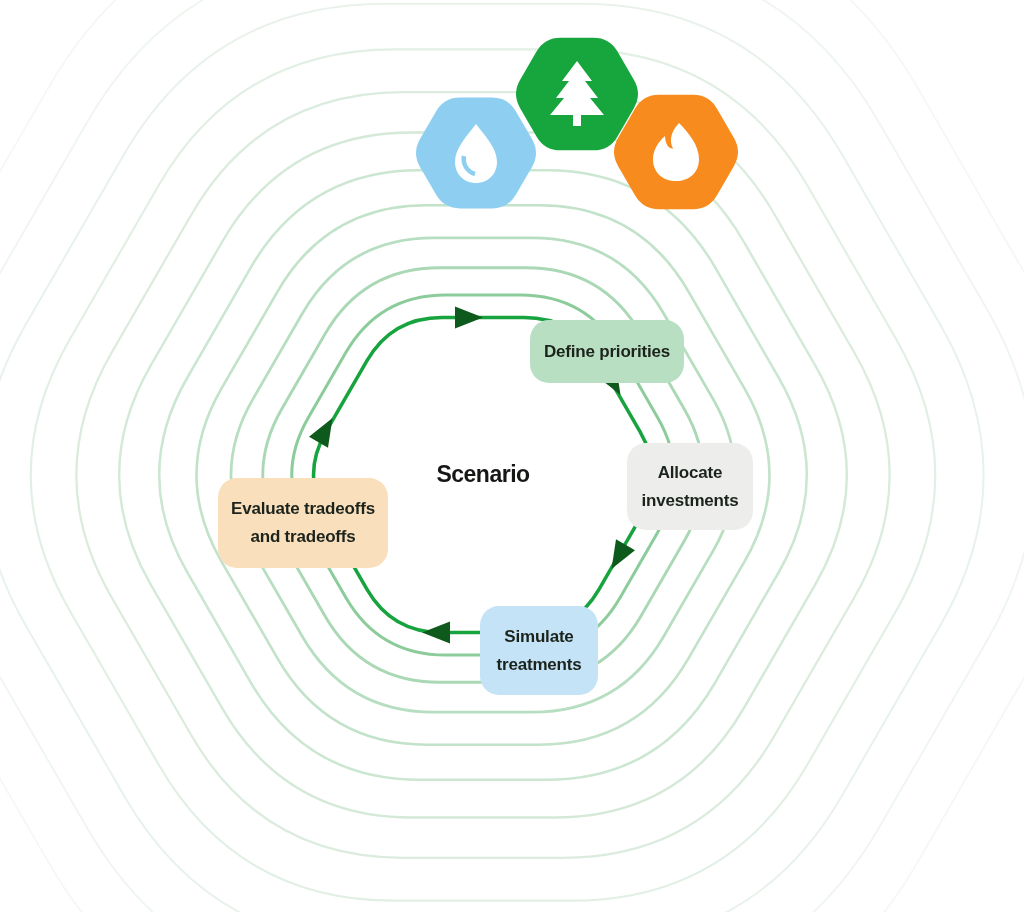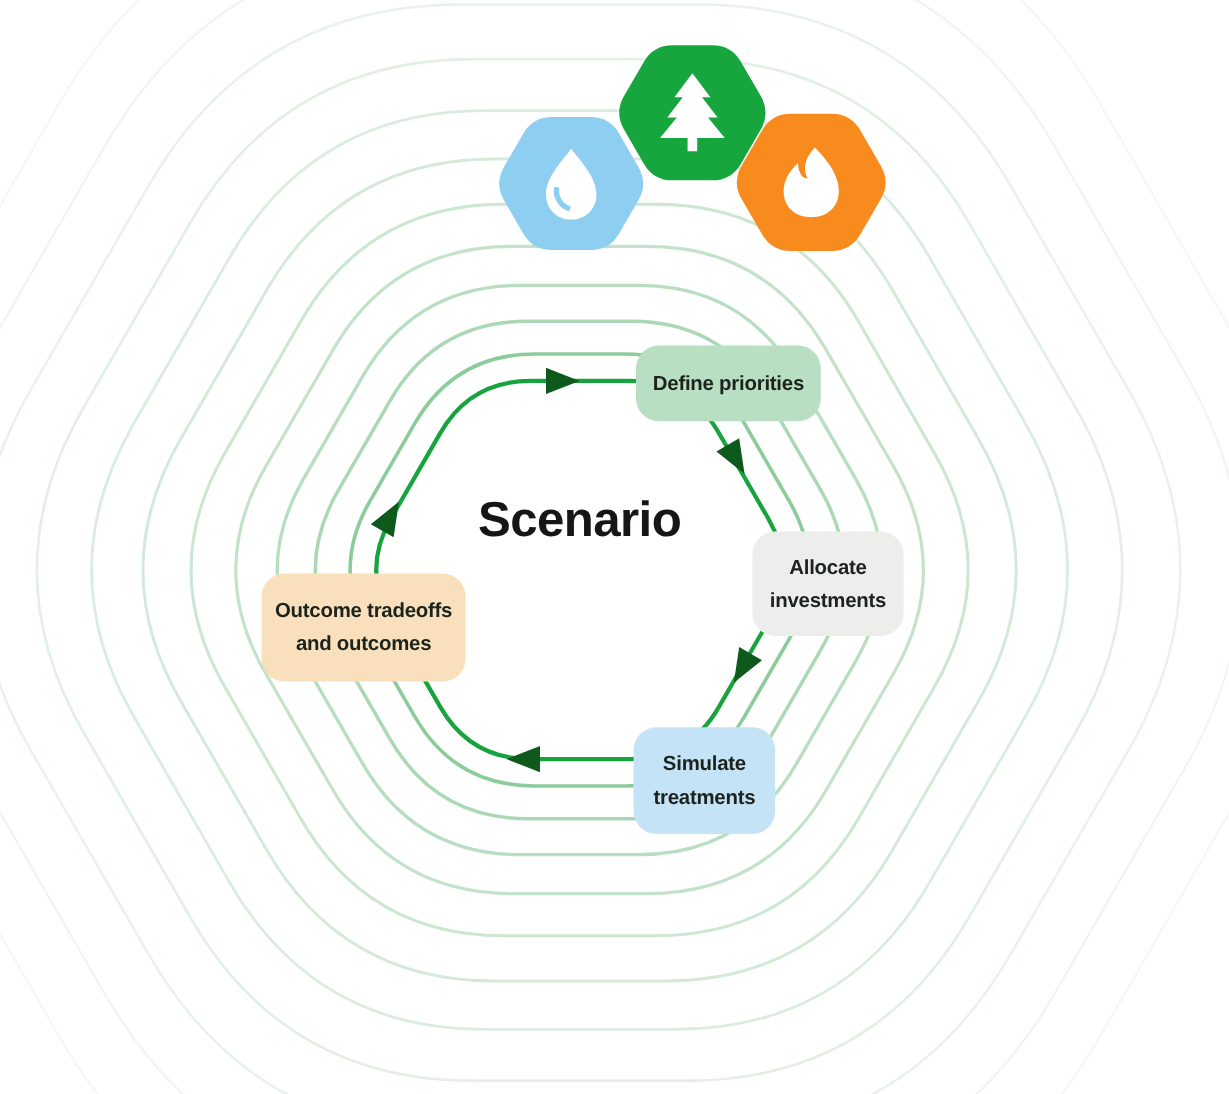--- a/index.html
+++ b/index.html
@@ -4,35 +4,35 @@
 <style>
   html,body{margin:0;padding:0;}
   body{
     width:1024px;height:912px;overflow:hidden;
     font-family:"Liberation Sans","DejaVu Sans",sans-serif;
     background:#ffffff;
   }
   .canvas{position:relative;width:1024px;height:912px;overflow:hidden;}
   #diagram-svg{position:absolute;left:0;top:0;}
   .center-title{
-    position:absolute;left:343px;top:409px;width:280px;
-    text-align:center;font-size:41px;font-weight:700;color:#151715;
+    position:absolute;left:343px;top:450px;width:280px;
+    text-align:center;font-size:23px;font-weight:700;color:#151715;
     letter-spacing:-0.5px;line-height:48px;
   }
   .center-title span{display:block;}
   .step{
     position:absolute;display:flex;align-items:center;justify-content:center;
     border-radius:19px;font-size:17px;font-weight:700;color:#1b231c;
     line-height:1.62;text-align:center;padding:4px 10px;box-sizing:border-box;
     letter-spacing:-0.2px;
   }
-  .nowrap{white-space:nowrap;}
+  .nowrap{white-space:nowrap;margin-top:32px;}
   .step-define  {left:530px;top:288px;width:154px;height:63px;}
   .step-allocate{left:627px;top:443px;width:126px;height:87px;}
-  .step-simulate{left:480px;top:606px;width:118px;height:89px;margin-left:48px;}
+  .step-simulate{left:480px;top:606px;width:118px;height:89px;}
   .step-evaluate{left:218px;top:478px;width:170px;height:90px;}
   .step-outcome {left:265px;top:313px;width:155px;height:63px;}
 </style>
 </head>
 <body>
 
 <div class="canvas">
 
   <svg id="diagram-svg" width="1024" height="912" viewBox="0 0 1024 912">
       <g>
@@ -89,17 +89,17 @@
 
   <div class="step step-allocate" style="background: rgb(237, 237, 236);">
     <span>Allocate investments</span>
   </div>
 
   <div class="step step-simulate" style="background: rgb(197, 227, 246);">
     <span>Simulate treatments</span>
   </div>
 
   <div class="step step-evaluate" style="background: rgb(250, 223, 188);">
-    <span>Outcome tradeoffs and outcomes</span>
+    <span>Evaluate tradeoffs and tradeoffs</span>
   </div>
 
 
 </div>
 
 </body></html>

